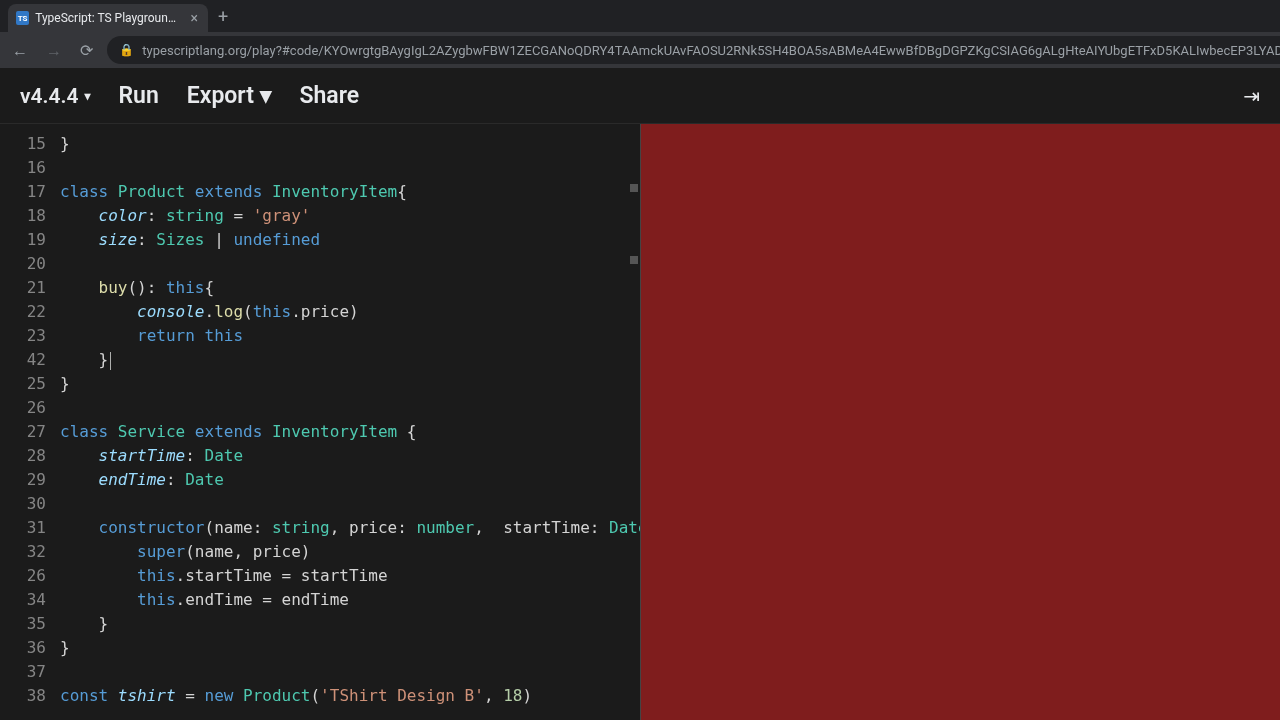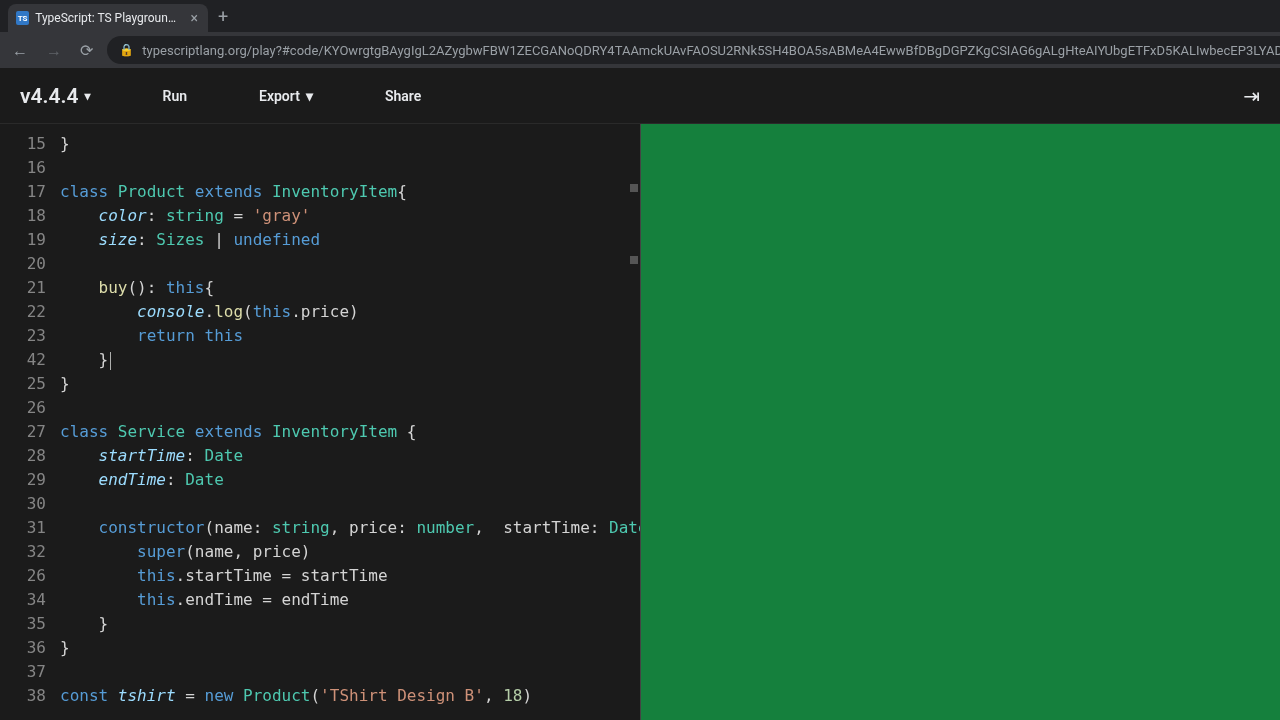--- a/index.html
+++ b/index.html
@@ -99,21 +99,21 @@
 .url {
   font-size: 13px;
   color: #9aa0a6;
   white-space: nowrap;
   overflow: hidden;
 }
 .app {
   flex: 1;
   display: flex;
   flex-direction: column;
-  background: #15803d;
+  background: #7f1d1d;
   min-height: 0;
 }
 .toolbar {
   display: flex;
   align-items: center;
   height: 56px;
   padding: 0 20px;
   gap: 28px;
   background: #1b1b1b;
   border-bottom: 1px solid #2a2a2a;
@@ -122,27 +122,26 @@
 .version {
   font-size: 21px;
   font-weight: 600;
   color: #e8eaed;
   display: flex;
   align-items: center;
   gap: 6px;
 }
 .version .caret { font-size: 12px; }
 .tool-btn {
-  font-size: 14px;
+  font-size: 23px;
   font-weight: 600;
   color: #e8eaed;
   display: flex;
   align-items: center;
   gap: 6px;
-  margin-left: 44px;
 }
 .sidebar-toggle {
   position: absolute;
   right: 20px;
   font-size: 20px;
   color: #e8eaed;
 }
 .main {
   flex: 1;
   display: flex;

